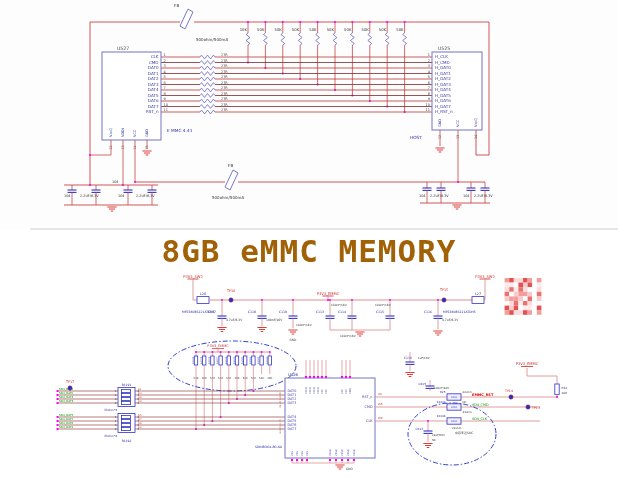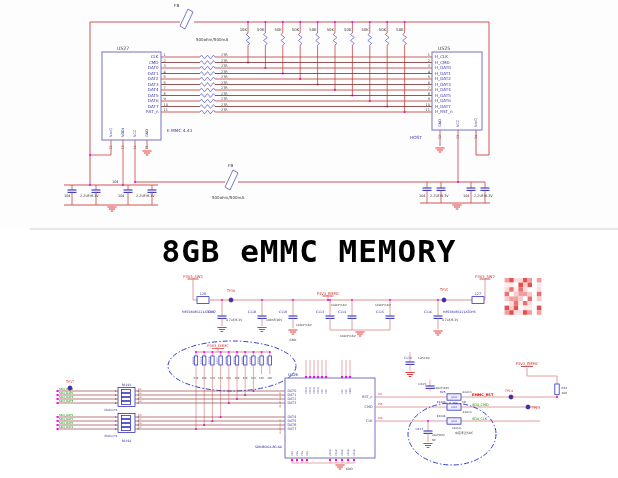--- a/index.html
+++ b/index.html
@@ -1,19 +1,19 @@
 <!DOCTYPE html>
 <html><head>
 <meta charset="utf-8">
 <style>
   html,body{margin:0;padding:0;background:#ffffff;}
   #stage{position:relative;width:618px;height:478px;background:#ffffff;overflow:hidden;}
   #title{position:absolute;top:233px;left:0;width:618px;text-align:center;
          font-family:"DejaVu Sans Mono",monospace;font-weight:bold;font-size:31px;
-         letter-spacing:1px;color:#000000;}
+         letter-spacing:1px;color:#a16207;}
   #scene{position:absolute;top:0;left:0;}
   #scene text{font-family:"DejaVu Sans",sans-serif;}
 </style>
 </head>
 <body>
 
 <div id="stage">
   <div id="top-bg" style="position:absolute;top:0;left:0;width:618px;height:229px;background-color:#fefdfd;
               background-image:radial-gradient(circle,#ead9d9 0.6px,rgba(0,0,0,0) 0.7px);
               background-size:6px 6px;"></div>

